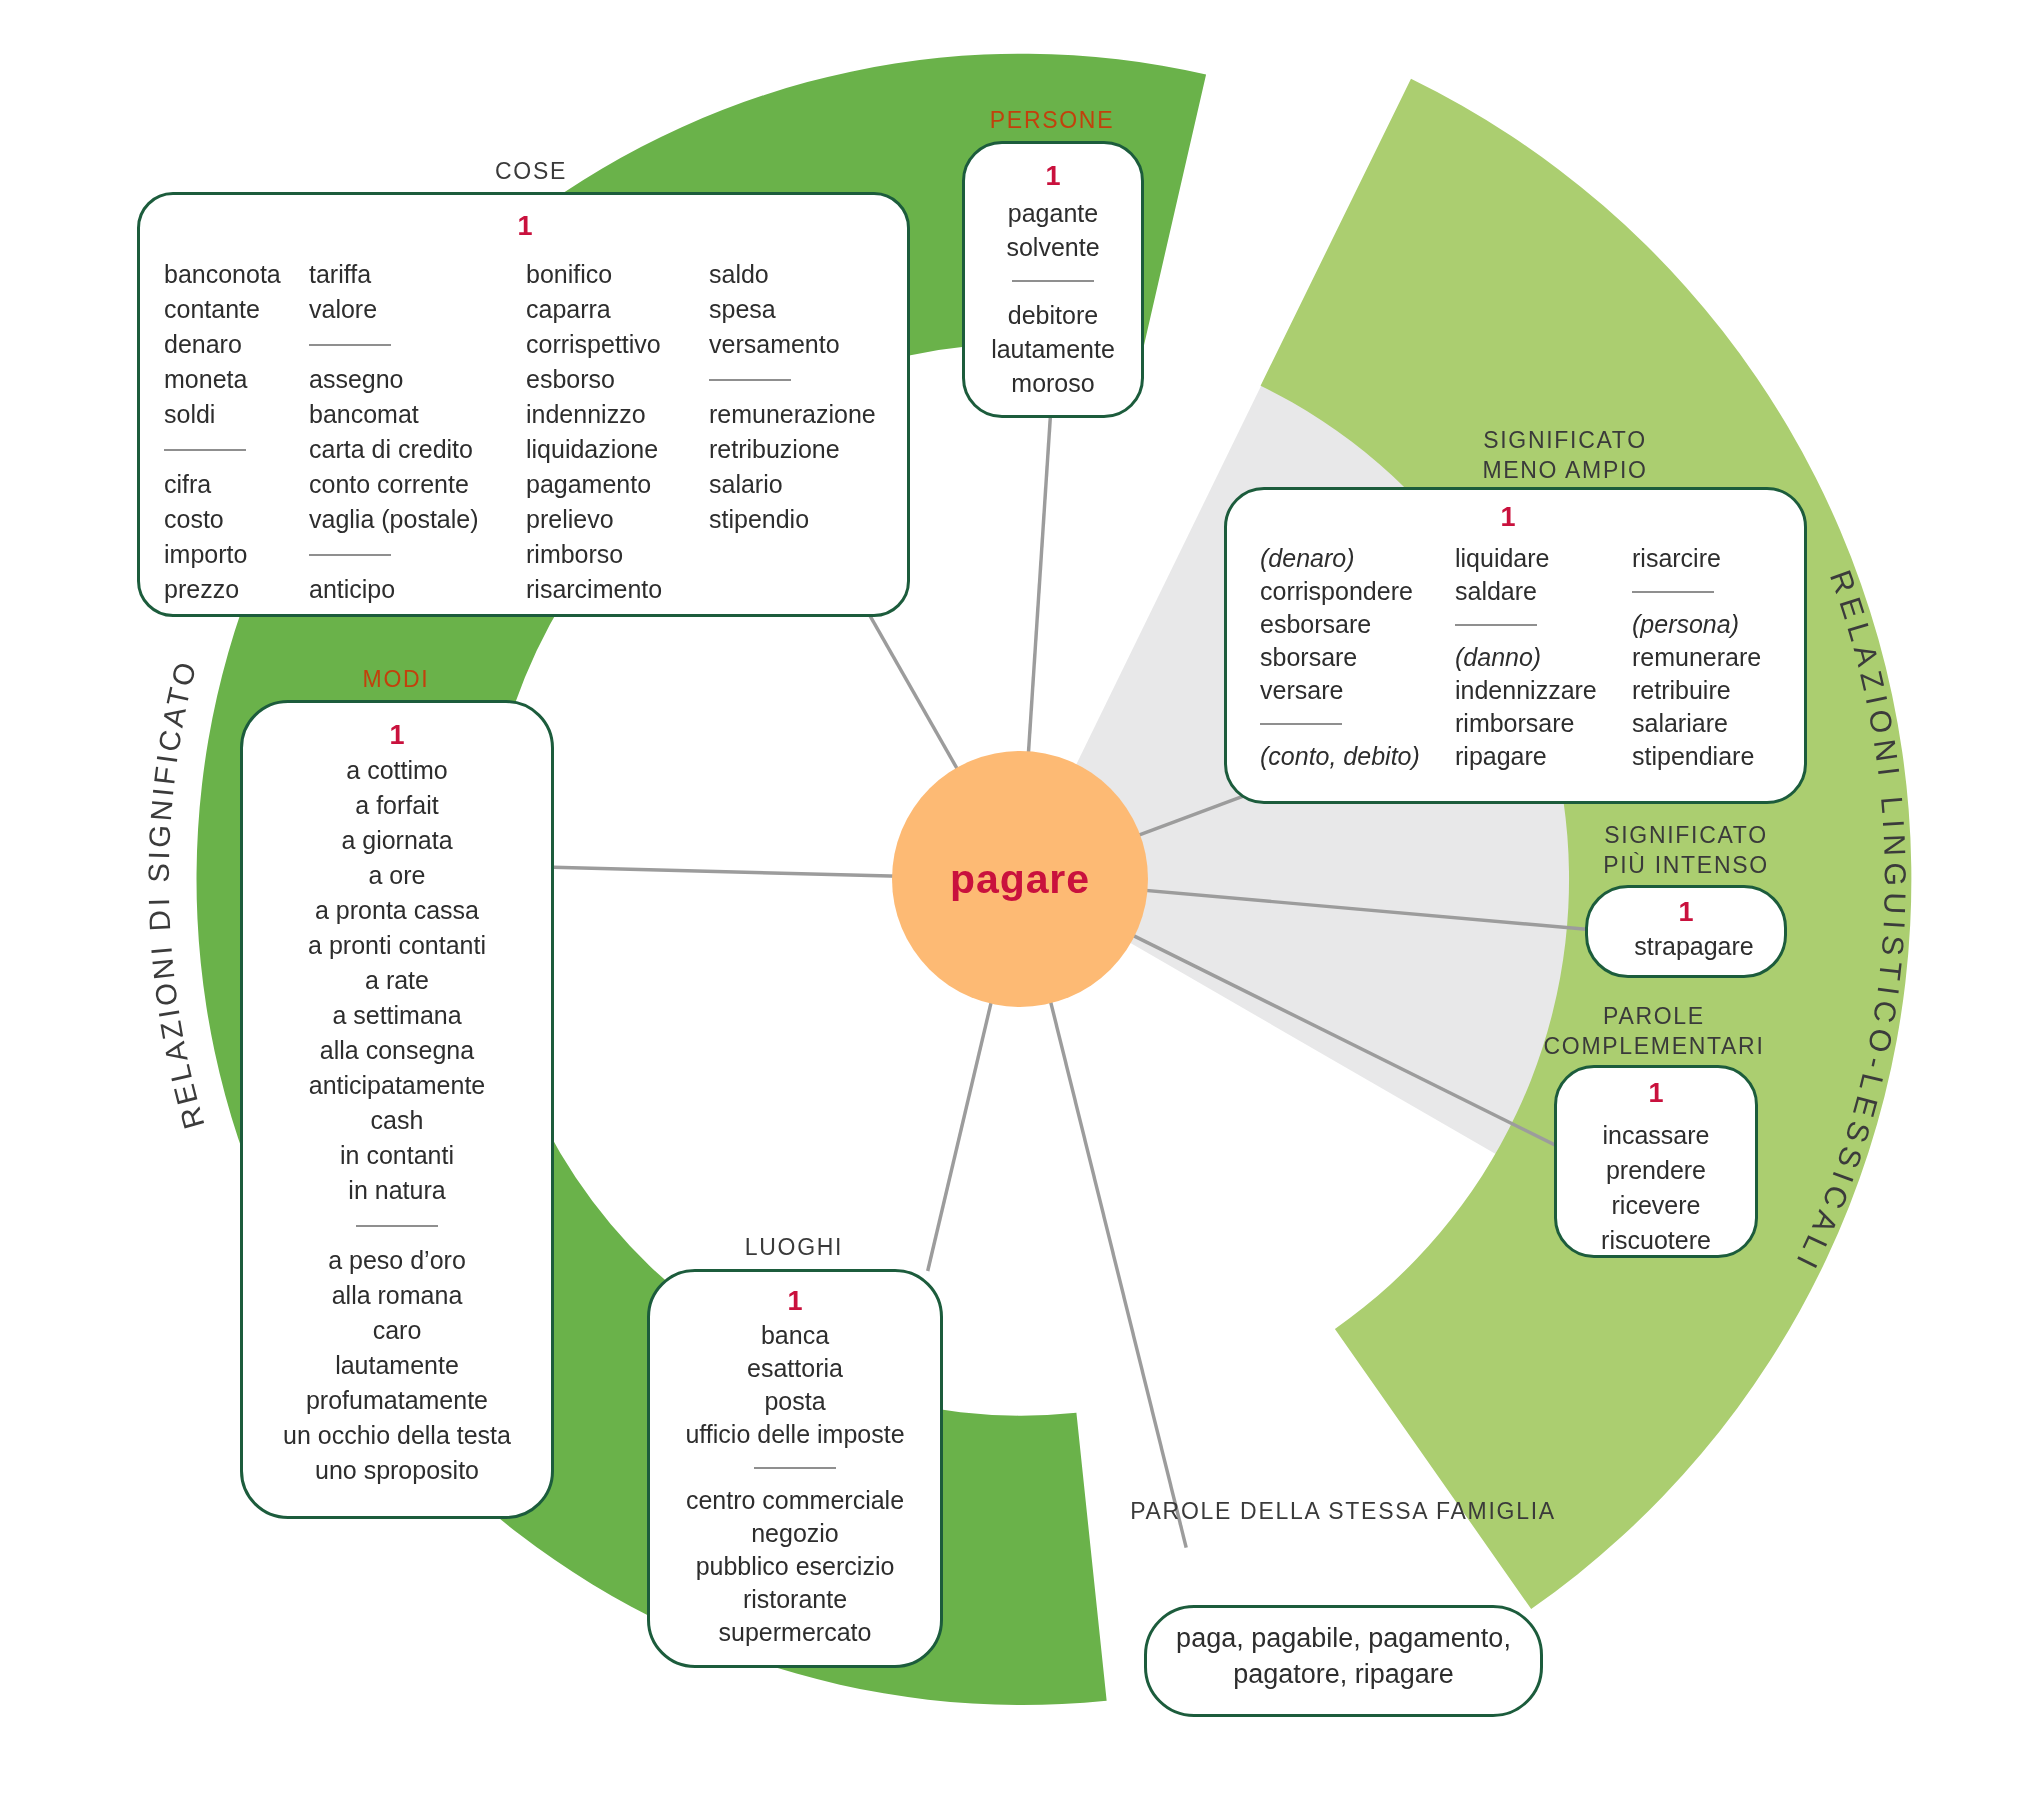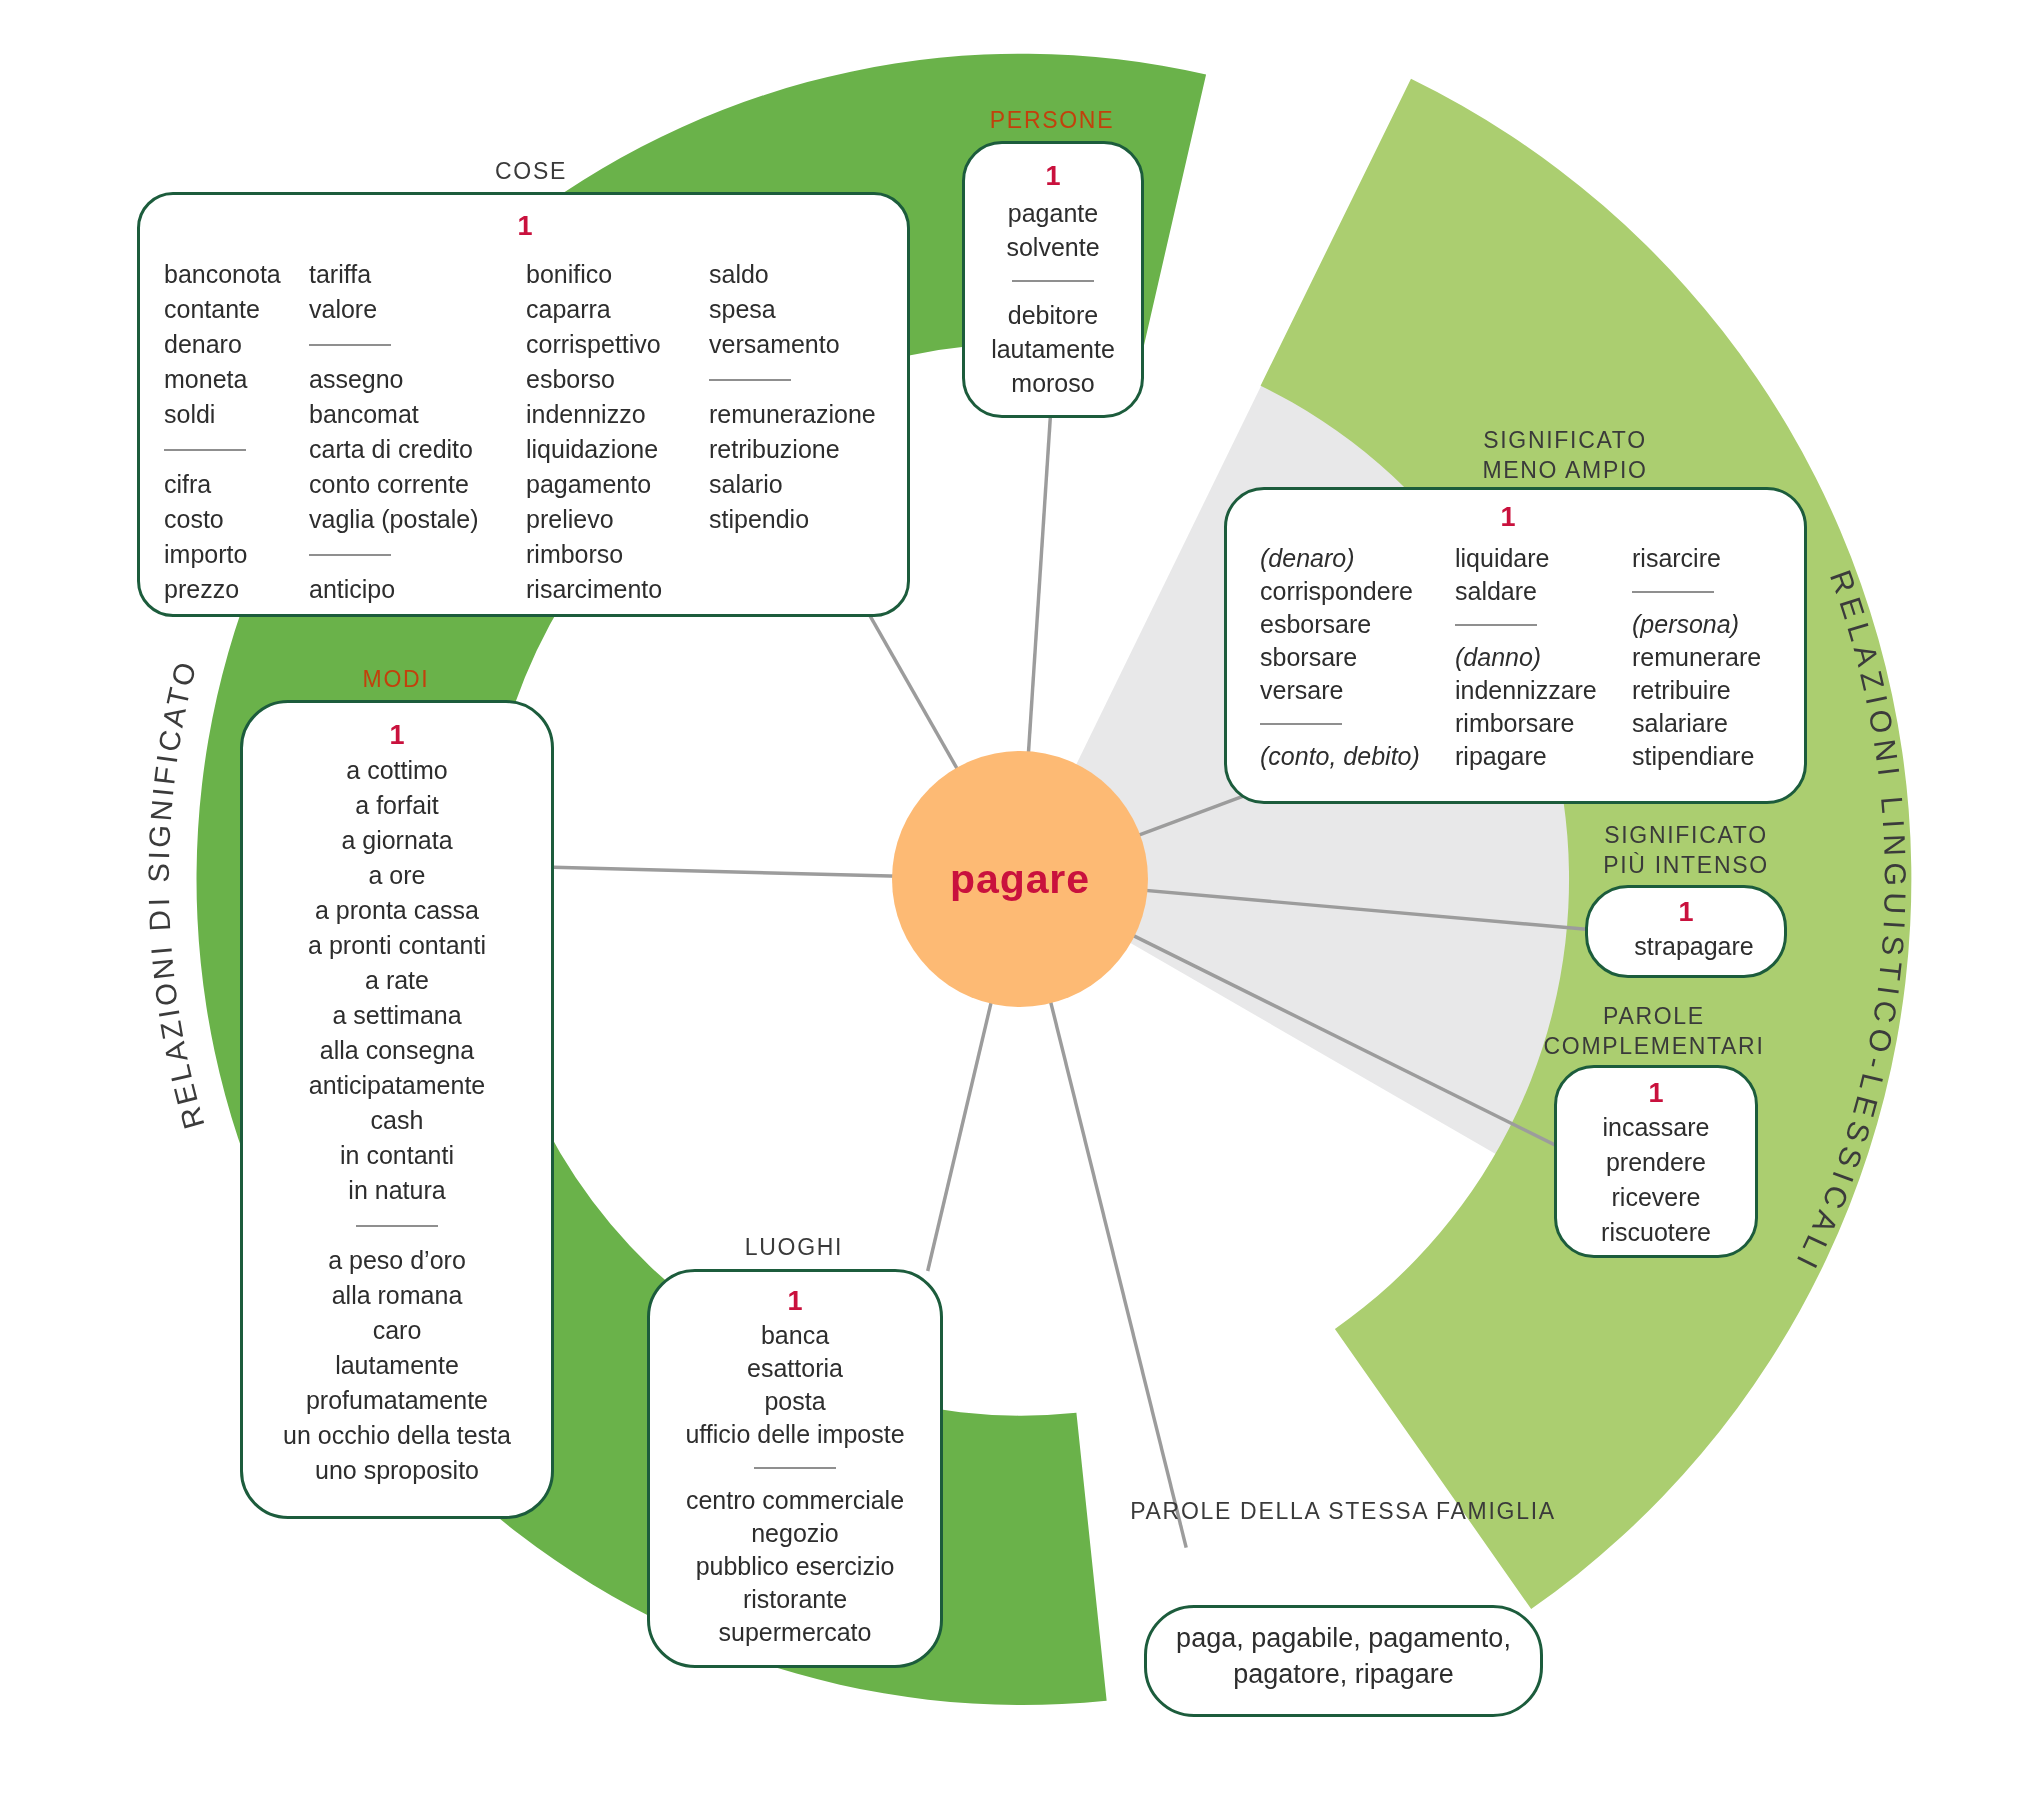--- a/index.html
+++ b/index.html
@@ -429,21 +429,21 @@
     <div class="sense" style="left:0;right:0;top:8.6px;">1</div>
     <div class="lines centered" style="left:0;right:0;top:42px;">
         <div class="line">
           <span class="word">strapagare</span>
         </div>
       </div>
   </div>
 
   <div id="complementari-box" class="nbox" style="left:1554px;top:1065px;width:204px;height:193px;border-radius:40px;">
     <div class="sense" style="left:0;right:0;top:10.4px;">1</div>
-    <div class="lines centered" style="left:0;right:0;top:42px;">
+    <div class="lines centered" style="left:0;right:0;top:50px;">
         <div class="line">
           <span class="word">incassare</span>
         </div>
         <div class="line">
           <span class="word">prendere</span>
         </div>
         <div class="line">
           <span class="word">ricevere</span>
         </div>
         <div class="line">

